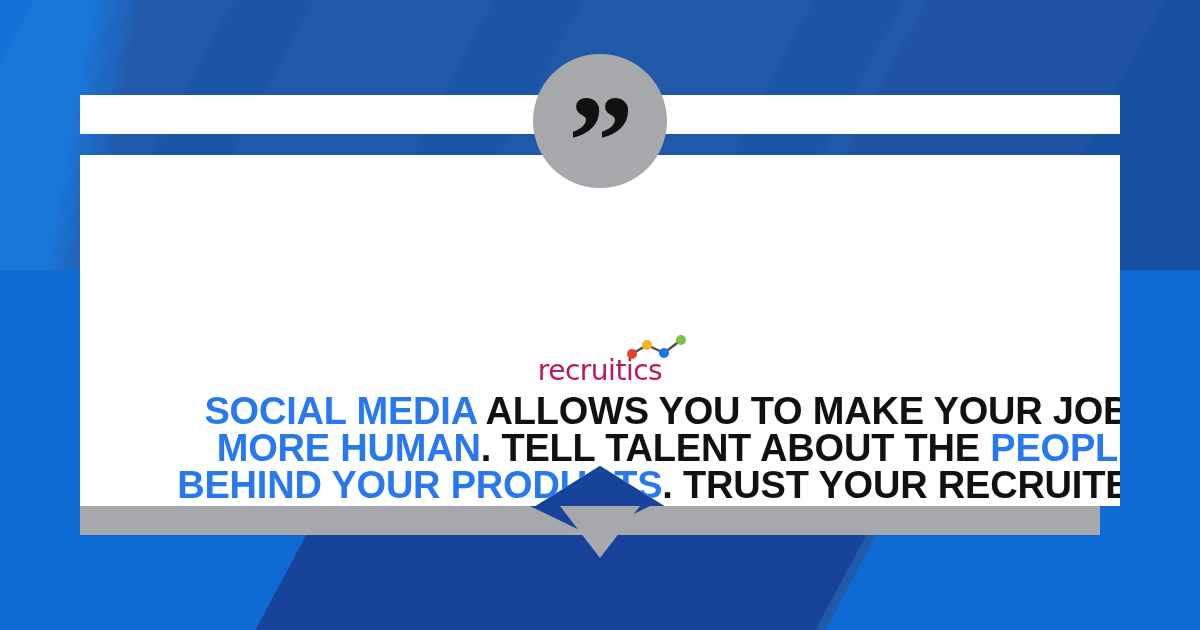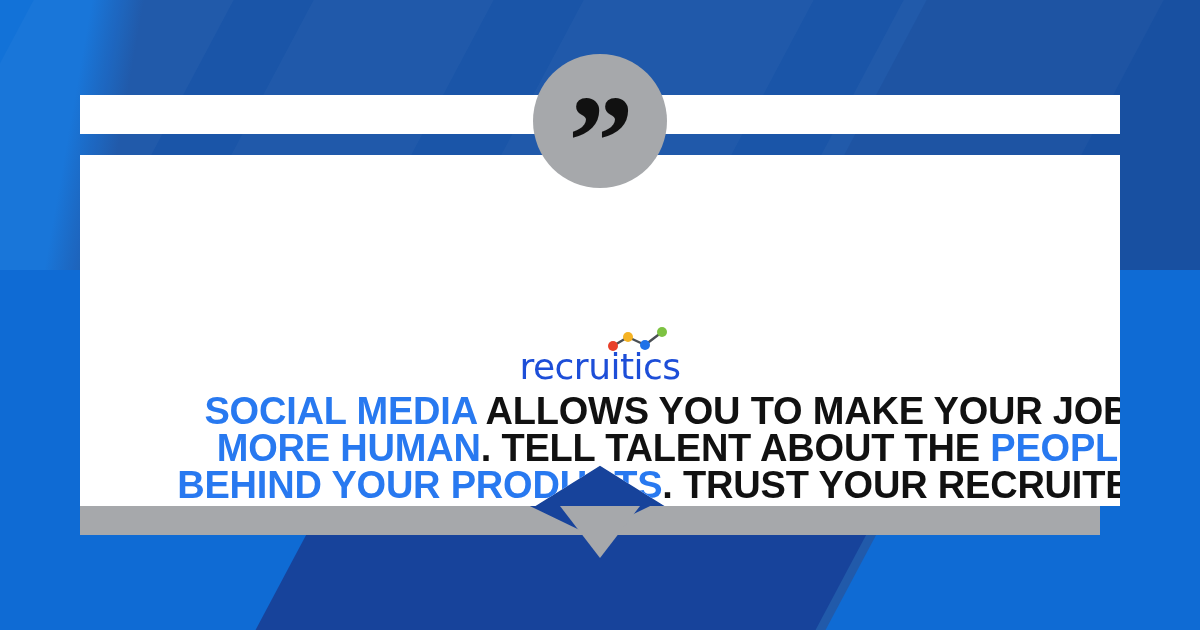--- a/index.html
+++ b/index.html
@@ -192,24 +192,24 @@
     align-items: flex-end;
     justify-content: center;
     height: 44px;
   }
   .logo-inner {
     position: relative;
     display: inline-block;
   }
   .logo-word {
     font-family: "DejaVu Sans", sans-serif;
-    font-size: 36px;
+    font-size: 28px;
     font-weight: 400;
     letter-spacing: -0.5px;
-    color: #1d4ed8;
+    color: #be185d;
     line-height: 1;
   }
   .logo-mark {
     position: absolute;
     left: 88px;
     top: -22px;
     width: 62px;
     height: 26px;
   }
 

